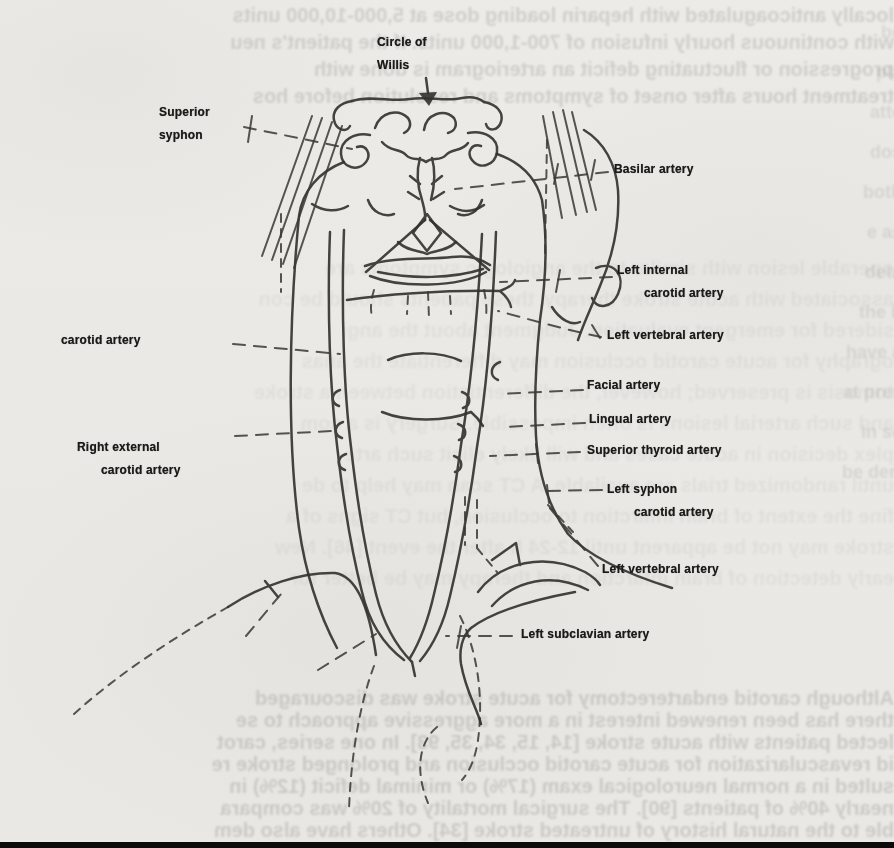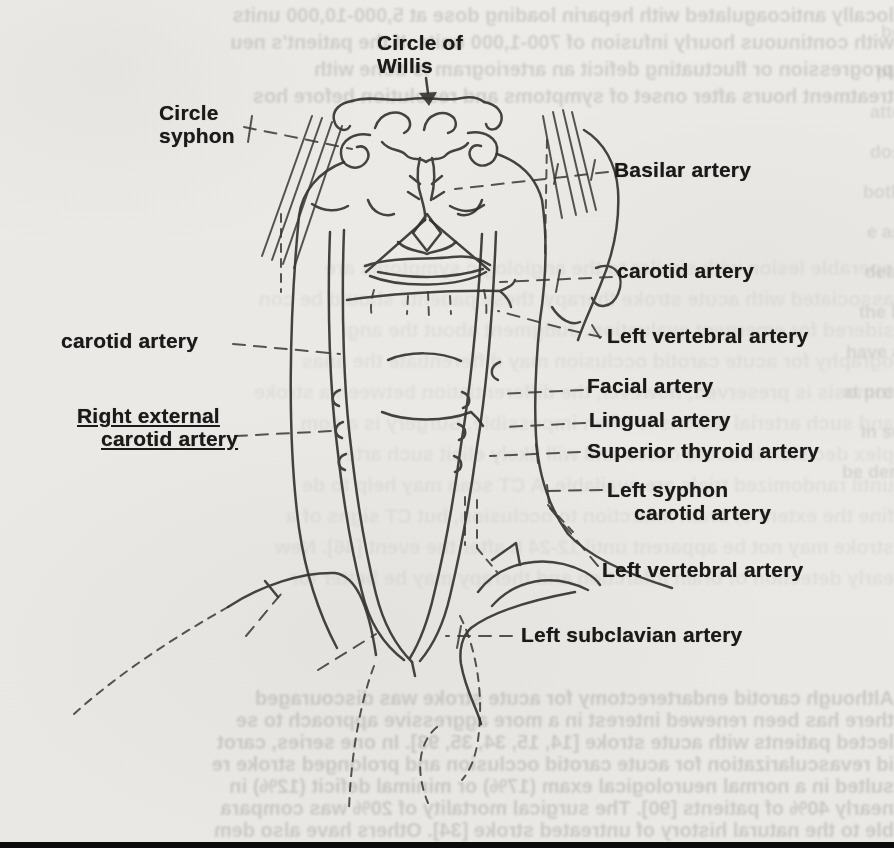--- a/index.html
+++ b/index.html
@@ -18,21 +18,21 @@
   }
   .ghost{position:absolute; pointer-events:none; color:#8f8e8a;
     filter:blur(1.3px); font-weight:700; white-space:nowrap; overflow:hidden;}
   .mirror{transform:scaleX(-1);}
   .ghost div{overflow:hidden;}
   .g-top{left:0; top:2px; width:894px; font-size:20px; line-height:27px; opacity:.30;}
   .g-mid{left:0; top:253px; width:894px; font-size:20px; line-height:31px; opacity:.11;}
   .g-bottom{left:0; top:687px; width:894px; font-size:20px; line-height:22px; opacity:.33;}
   .g-edge{right:-8px; top:12px; width:60px; font-size:18px; line-height:40px; opacity:.22;
     filter:blur(1px); text-align:right;}
-  .lbl{position:absolute; color:#1b1a18; font-size:21px; font-weight:700;
+  .lbl{position:absolute; color:#1b1a18; font-size:12px; font-weight:700;
     line-height:23px; letter-spacing:.2px; white-space:nowrap;
     text-shadow:0 0 .7px rgba(20,20,20,.65);}
   .lbl span{display:block;}
   .ind24 span:nth-child(2){padding-left:24px;}
   .ind25 span:nth-child(2){padding-left:25px;}
   .ind27 span:nth-child(2){padding-left:27px;}
   .ralign{text-align:right;}
   #diagram-svg{position:absolute; left:0; top:0;}
   #edge-bar{position:absolute; left:0; bottom:0; width:894px; height:6px; background:#0b0b0b;}
   .ink{stroke:#33312e; fill:none; stroke-width:2.5; stroke-linecap:round; stroke-linejoin:round; opacity:.9;}
@@ -189,42 +189,43 @@
       <path class="ink" d="M426,78 L428,93"></path>
       <polygon points="419,93 437,92 429,106" fill="#33312e" opacity=".9"></polygon>
     </g>
   </svg>
 
   <div class="lbl" style="left:377px;top:31px;">
     <span>Circle of</span>
     <span>Willis</span>
   </div>
   <div class="lbl" style="left:159px;top:101px;">
-    <span>Circle</span>
+    <span>Superior</span>
     <span>syphon</span>
   </div>
   <div class="lbl" style="left:614px;top:158px;">
     <span>Basilar artery</span>
   </div>
   <div class="lbl ind27" style="left:617px;top:259px;">
+    <span>Left internal</span>
     <span>carotid artery</span>
   </div>
   <div class="lbl" style="left:607px;top:324px;">
     <span>Left vertebral artery</span>
   </div>
   <div class="lbl ind25" style="left:61px;top:329px;">
     <span>carotid artery</span>
   </div>
   <div class="lbl" style="left:587px;top:374px;">
     <span>Facial artery</span>
   </div>
   <div class="lbl" style="left:589px;top:408px;">
     <span>Lingual artery</span>
   </div>
-  <div class="lbl ind24" style="left:77px;top:404px;text-decoration:underline;">
+  <div class="lbl ind24" style="left:77px;top:436px;">
     <span>Right external</span>
     <span>carotid artery</span>
   </div>
   <div class="lbl" style="left:587px;top:439px;">
     <span>Superior thyroid artery</span>
   </div>
   <div class="lbl ind27" style="left:607px;top:478px;">
     <span>Left syphon</span>
     <span>carotid artery</span>
   </div>

